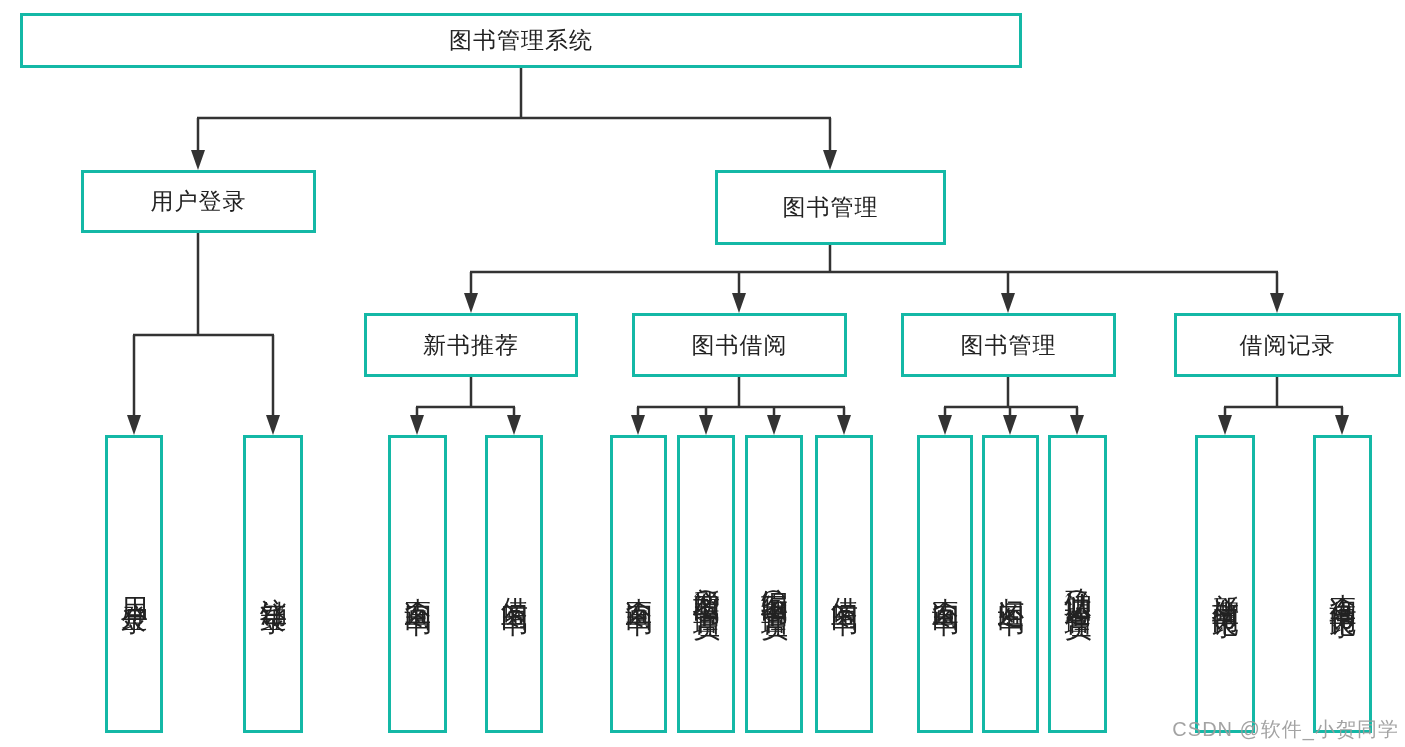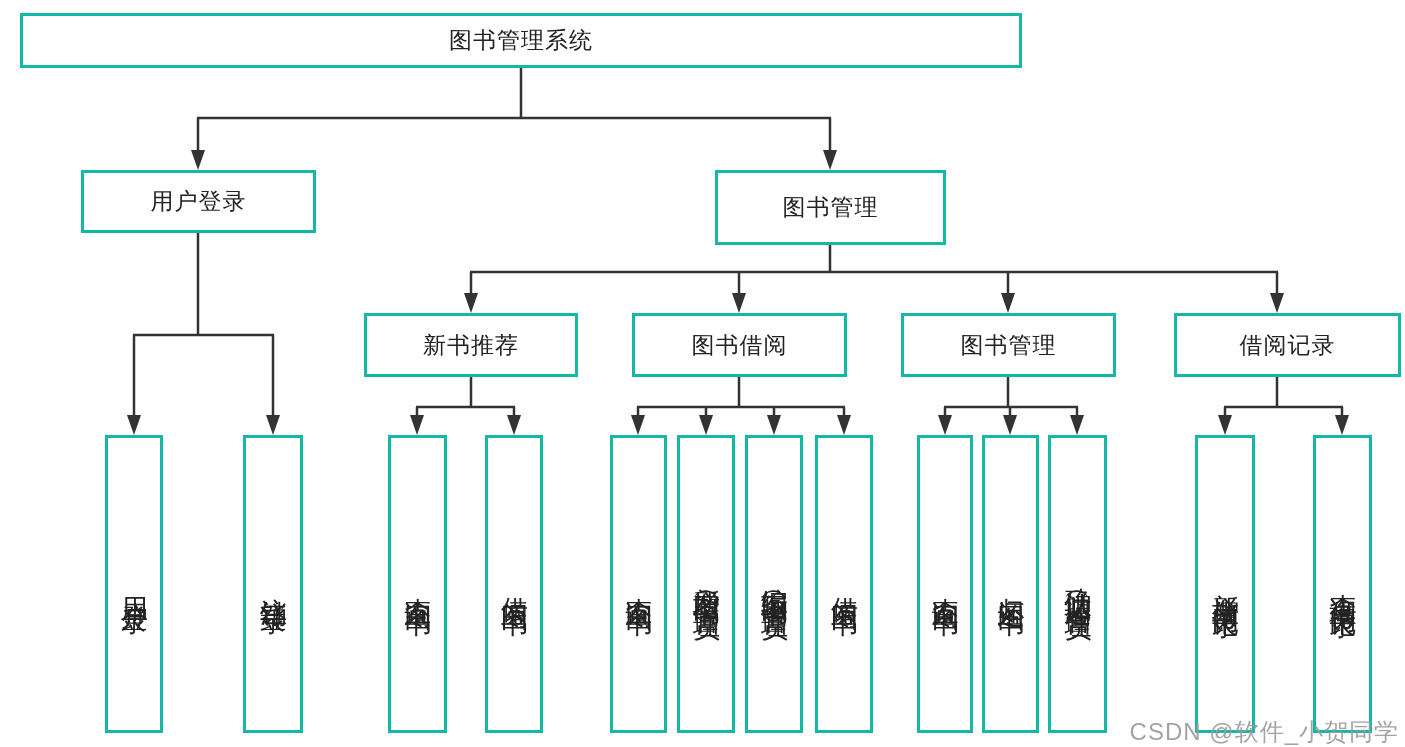--- a/index.html
+++ b/index.html
@@ -29,21 +29,21 @@
   .leaf .vtext{
     writing-mode:vertical-rl;
     text-orientation:mixed;
     letter-spacing:4px;
     line-height:1;
     white-space:nowrap;
   }
   .watermark{
     position:absolute;
     top:716px;right:6px;
-    font-size:24px;
+    font-size:20px;
     letter-spacing:1px;
     color:#9c9c9c;
     opacity:.92;
     z-index:5;
     white-space:nowrap;
   }
 </style>
 </head>
 <body>
 

